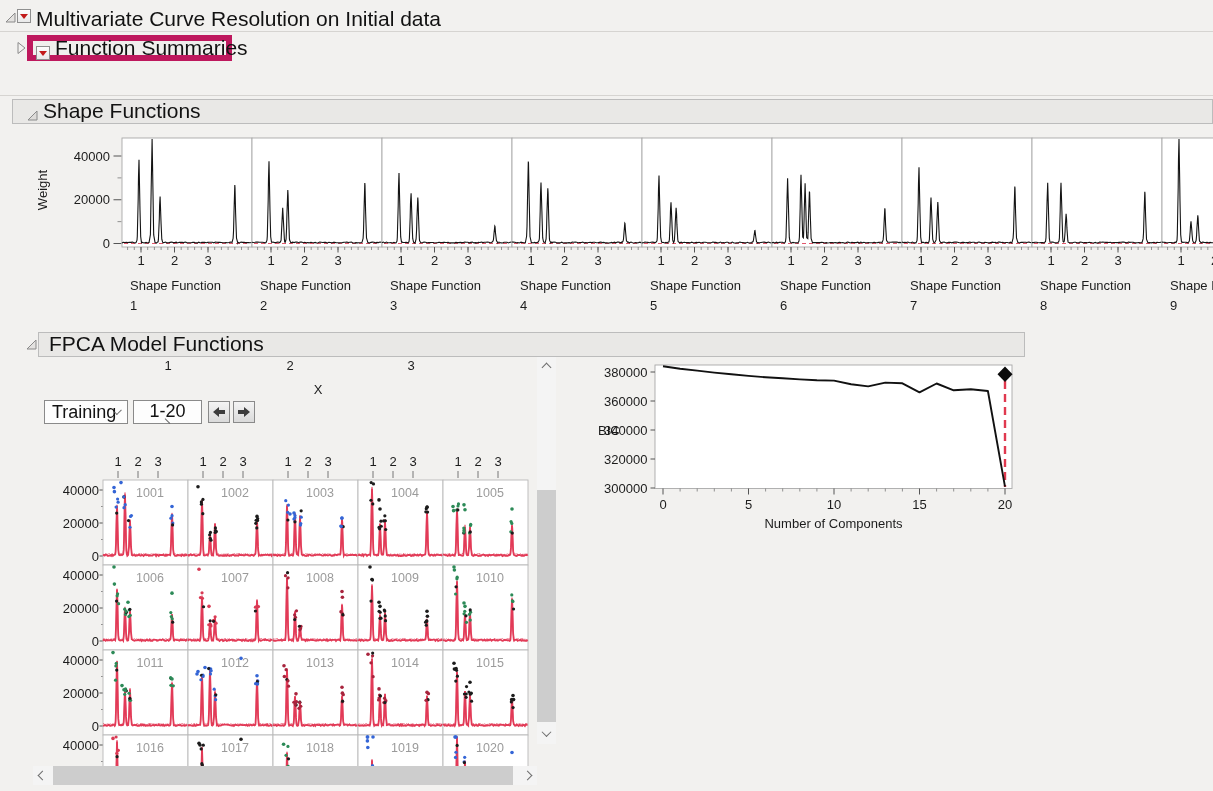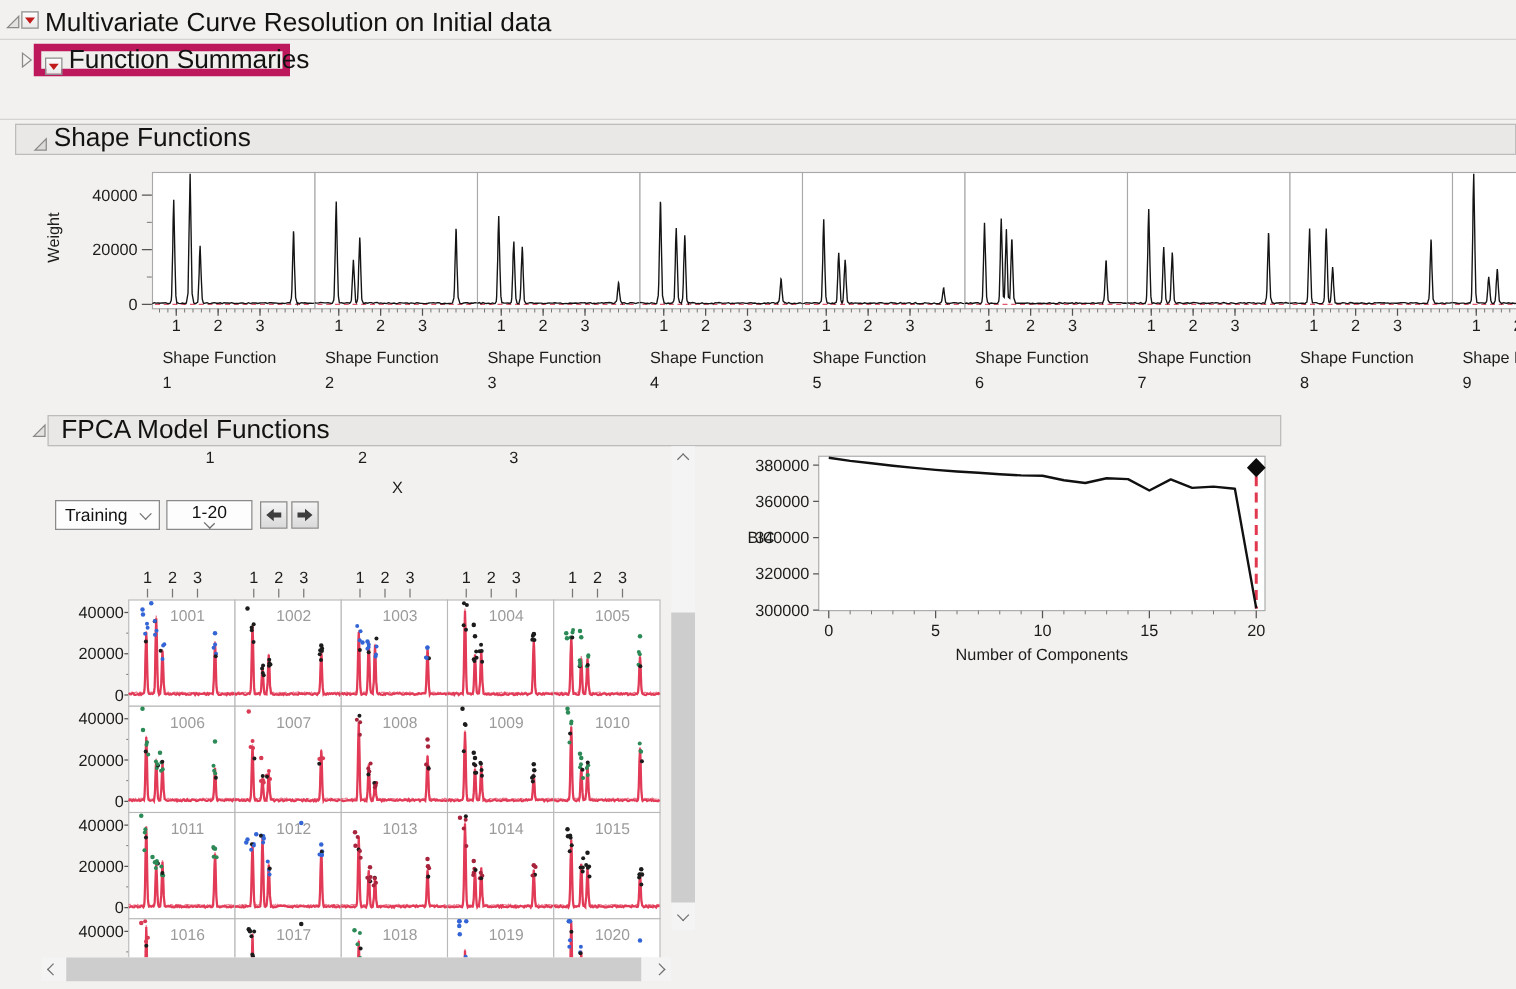--- a/index.html
+++ b/index.html
@@ -4,21 +4,21 @@
 <style>
   html,body{margin:0;padding:0;background:#f2f1ef;font-family:"Liberation Sans",sans-serif;}
   #root{position:relative;width:1213px;height:791px;background:#f2f1ef;overflow:hidden;}
   .abs{position:absolute;}
   .hdr-title{font-weight:normal;font-size:21px;color:#121212;white-space:nowrap;}
   .hairline{position:absolute;height:1px;background:#d6d4d1;left:0;width:1213px;}
   .outline-bar{position:absolute;background:#e9e8e6;border:1px solid #bcbcbc;display:flex;align-items:flex-end;box-sizing:border-box;}
   .fs-box{position:absolute;background:#f0efed;border:6px solid #be185d;display:flex;align-items:center;box-sizing:border-box;}
   .redbtn{position:absolute;width:14px;height:14px;background:linear-gradient(#fdfdfd,#e9e9e9);border:1px solid #8f8f8f;box-sizing:border-box;display:flex;align-items:center;justify-content:center;}
   .redbtn .tri{width:0;height:0;border-left:4px solid transparent;border-right:4px solid transparent;border-top:5px solid #c21b1b;margin-top:1px;}
-  .combo{position:absolute;height:24px;background:#fdfdfd;border:1px solid #8a8a8a;box-sizing:border-box;display:flex;align-items:center;justify-content:space-between;padding:0 7px;font-size:14px;color:#111;}
+  .combo{position:absolute;height:24px;background:#fdfdfd;border:1px solid #8a8a8a;box-sizing:border-box;display:flex;align-items:center;justify-content:space-between;padding:0 7px;font-size:18px;color:#111;}
   .navbtn{position:absolute;width:22px;height:22px;background:linear-gradient(#f4f4f4,#dadada);border:1px solid #8a8a8a;box-sizing:border-box;display:flex;align-items:center;justify-content:center;}
   .chv{display:inline-block;width:6px;height:6px;border-right:1.6px solid #6e6e6e;border-bottom:1.6px solid #6e6e6e;}
   .chv.down{transform:rotate(45deg) translate(-1px,-1px);}
   .chv.up{transform:rotate(-135deg);}
   .chv.left{transform:rotate(135deg);}
   .chv.right{transform:rotate(-45deg);}
   .vscroll{position:absolute;background:#f4f4f4;}
   .hscroll{position:absolute;background:#f4f4f4;}
   .thumb{position:absolute;background:#cdcdcd;}
   .sb-arrow{position:absolute;display:flex;align-items:center;justify-content:center;width:19px;height:17px;}

